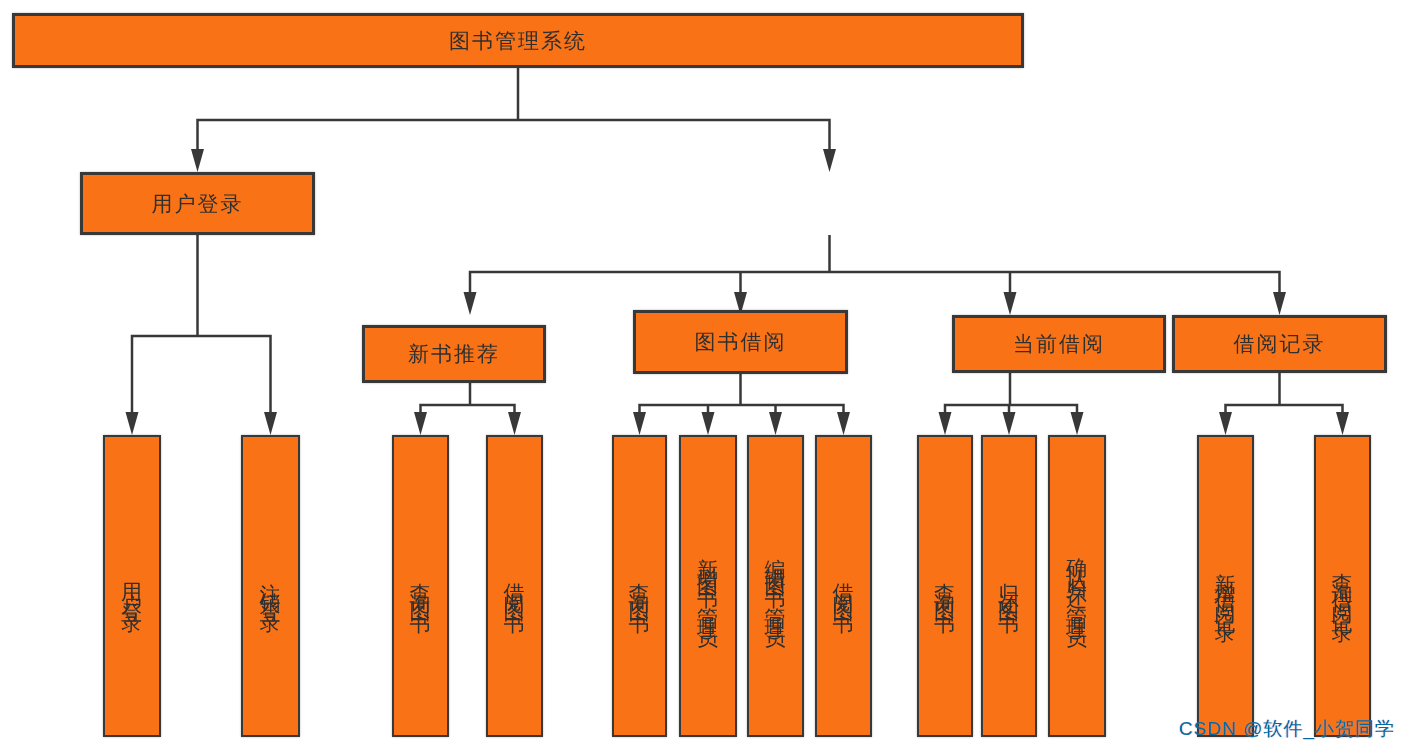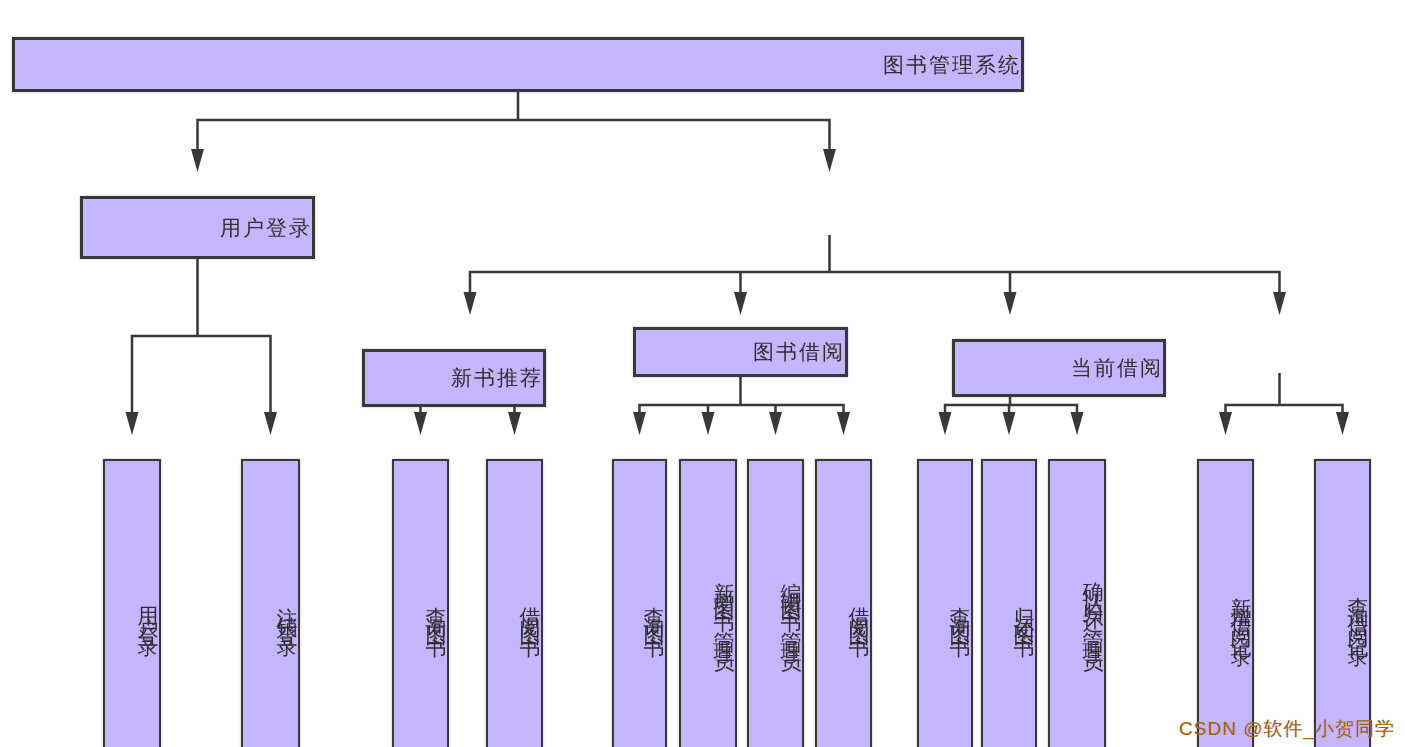--- a/index.html
+++ b/index.html
@@ -7,49 +7,48 @@
   .canvas{
     position:relative;
     width:1405px;height:747px;
     background:#ffffff;
     overflow:hidden;
   }
   .wires{position:absolute;left:0;top:0;z-index:1;}
   .node{
     position:absolute;
     box-sizing:border-box;
-    background:#c4b5fd;
+    background:#f97316;
     border:3px solid #383838;
     box-shadow:0 0 2px rgba(0,0,0,.28);
     display:flex;
     align-items:center;
-    justify-content:flex-end;
+    justify-content:center;
     z-index:2;
     color:#2f2f2f;
-    margin-top:24px;
   }
   .node .lbl{
     font-size:21px;
     letter-spacing:2px;
     white-space:nowrap;
   }
   .leaf{border-width:2.5px;}
   .leaf .lbl{
     writing-mode:vertical-rl;
     text-orientation:mixed;
     letter-spacing:10px;
     white-space:normal;
     line-height:1;
   }
   .watermark{
     position:absolute;
     right:10px;
     bottom:5px;
     font-size:19px;
-    color:#a16207;
+    color:#0369a1;
     letter-spacing:1px;
     z-index:3;
     text-shadow:-1px 0 0 rgba(255,120,120,.30), 1px 0 0 rgba(120,150,255,.30);
   }
 </style>
 </head>
 <body>
 
 <div class="canvas">
 
@@ -90,25 +89,28 @@
     <span class="lbl">图书管理系统</span>
   </div>
 
   <div class="node lvl2" style="left:80px;top:172px;width:235px;height:63px">
     <span class="lbl">用户登录</span>
   </div>
 
   <div class="node lvl3" style="left:362px;top:325px;width:184px;height:58px">
     <span class="lbl">新书推荐</span>
   </div>
-  <div class="node lvl3" style="left:633px;top:303px;width:215px;height:50px">
+  <div class="node lvl3" style="left:633px;top:310px;width:215px;height:64px">
     <span class="lbl">图书借阅</span>
   </div>
   <div class="node lvl3" style="left:952px;top:315px;width:214px;height:58px">
     <span class="lbl">当前借阅</span>
+  </div>
+  <div class="node lvl3" style="left:1172px;top:315px;width:215px;height:58px">
+    <span class="lbl">借阅记录</span>
   </div>
 
   <div class="node leaf" style="left:103px;top:435px;width:58px;height:302px">
     <span class="lbl">用户登录</span>
   </div>
   <div class="node leaf" style="left:241px;top:435px;width:59px;height:302px">
     <span class="lbl">注销登录</span>
   </div>
 
   <div class="node leaf" style="left:392px;top:435px;width:57px;height:302px">

